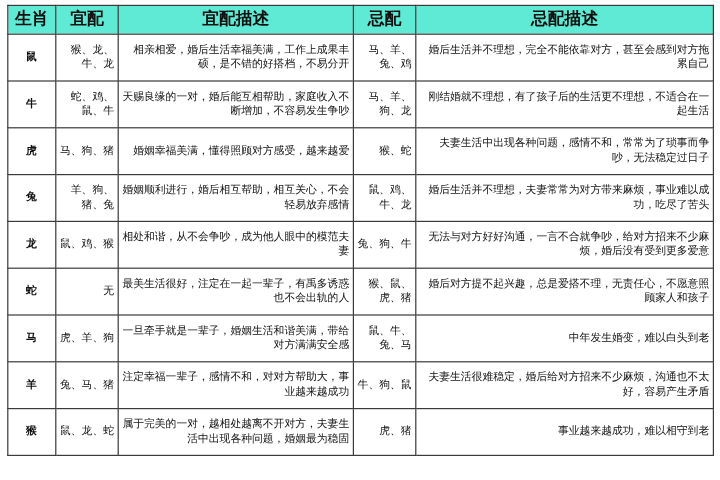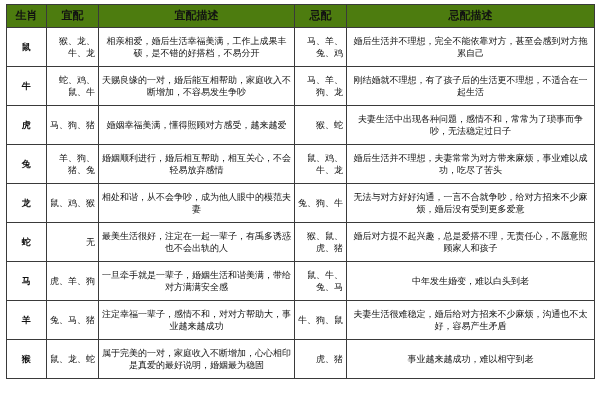--- a/index.html
+++ b/index.html
@@ -36,37 +36,37 @@
     border: 1px solid #3a3a3a;
     padding: 2px 3px;
     font-size: 9px;
     line-height: 1.35;
     color: #111;
     vertical-align: middle;
     word-break: break-all;
   }
   table.zodiac thead th {
     font-weight: bold;
-    font-size: 11px;
+    font-size: 14px;
     text-align: center;
-    background: #4d7c0f;
+    background: #5eead4;
     height: 18px;
   }
   td.sign {
     text-align: center;
     font-weight: bold;
     font-size: 11px;
     letter-spacing: 0.5px;
   }
   td.pair {
     text-align: right;
     font-size: 9px;
   }
   td.desc {
-    text-align: center;
+    text-align: right;
     font-size: 9px;
   }
   tr.r-tall td { height: 34px; }
 </style>
 </head>
 <body>
 
 <div class="sheet">
   <table class="zodiac">
     <colgroup>
@@ -138,19 +138,19 @@
       <tr class="r-tall">
         <td class="sign">羊</td>
         <td class="pair">兔、马、猪</td>
         <td class="desc">注定幸福一辈子，感情不和，对对方帮助大，事业越来越成功</td>
         <td class="pair">牛、狗、鼠</td>
         <td class="desc">夫妻生活很难稳定，婚后给对方招来不少麻烦，沟通也不太好，容易产生矛盾</td>
       </tr>
       <tr class="r-tall">
         <td class="sign">猴</td>
         <td class="pair">鼠、龙、蛇</td>
-        <td class="desc">属于完美的一对，家庭收入不断增加，心心相印是真爱的最好说明，婚姻最为稳固</td>
+        <td class="desc">属于完美的一对，越相处越离不开对方，夫妻生活中出现各种问题，婚姻最为稳固</td>
         <td class="pair">虎、猪</td>
         <td class="desc">事业越来越成功，难以相守到老</td>
       </tr>
     </tbody>
   </table>
 </div>
 
 </body></html>

